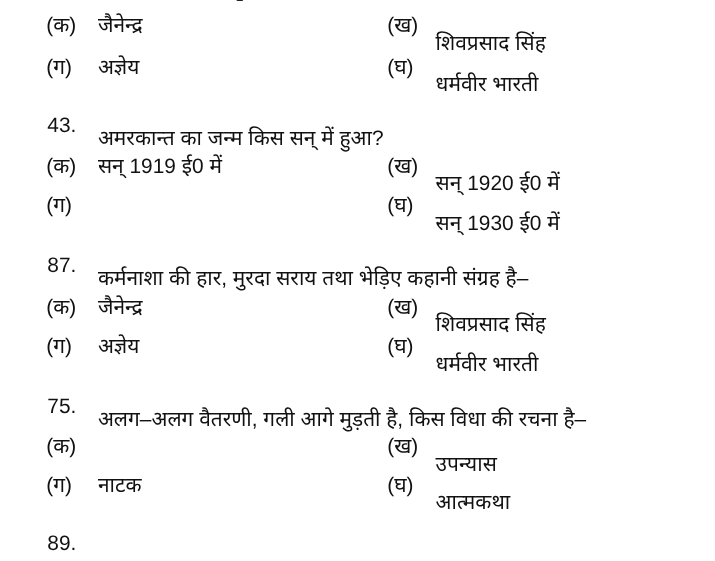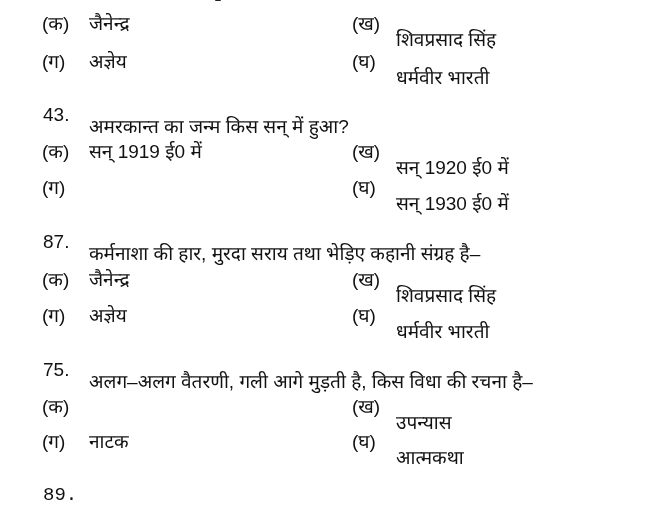--- a/index.html
+++ b/index.html
@@ -133,17 +133,17 @@
     <span class="opt-label-r">(ख)</span>
     <span class="opt-text-r">उपन्यास</span>
   </div>
   <div class="line" style="top:427px;">
     <span class="opt-label-l">(ग)</span>
     <span class="opt-text-l">नाटक</span>
     <span class="opt-label-r">(घ)</span>
     <span class="opt-text-r">आत्मकथा</span>
   </div>
 
-  <div class="line" style="top:480px;font-family:Liberation Mono, monospace;">
+  <div class="line" style="top:480px;">
     <span class="qnum">89.</span>
   </div>
 
 </div>
 
 </body></html>

